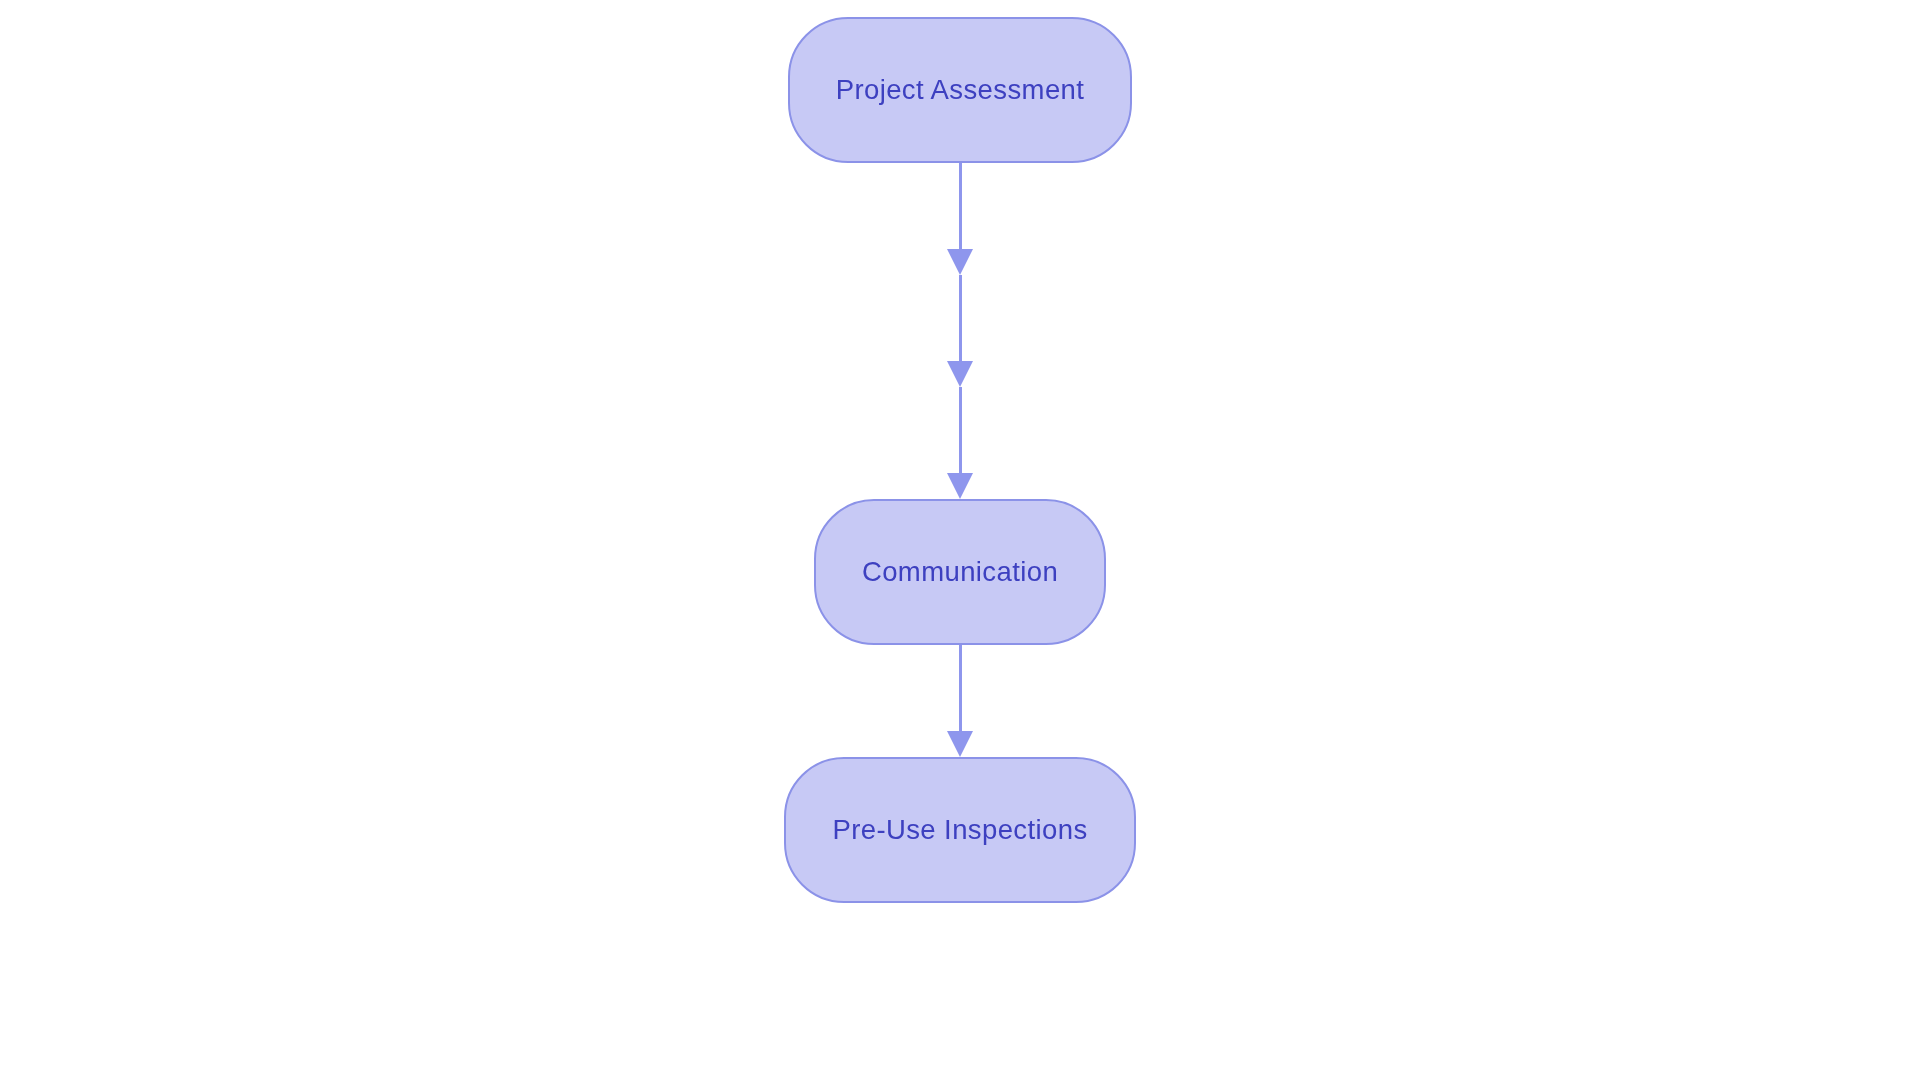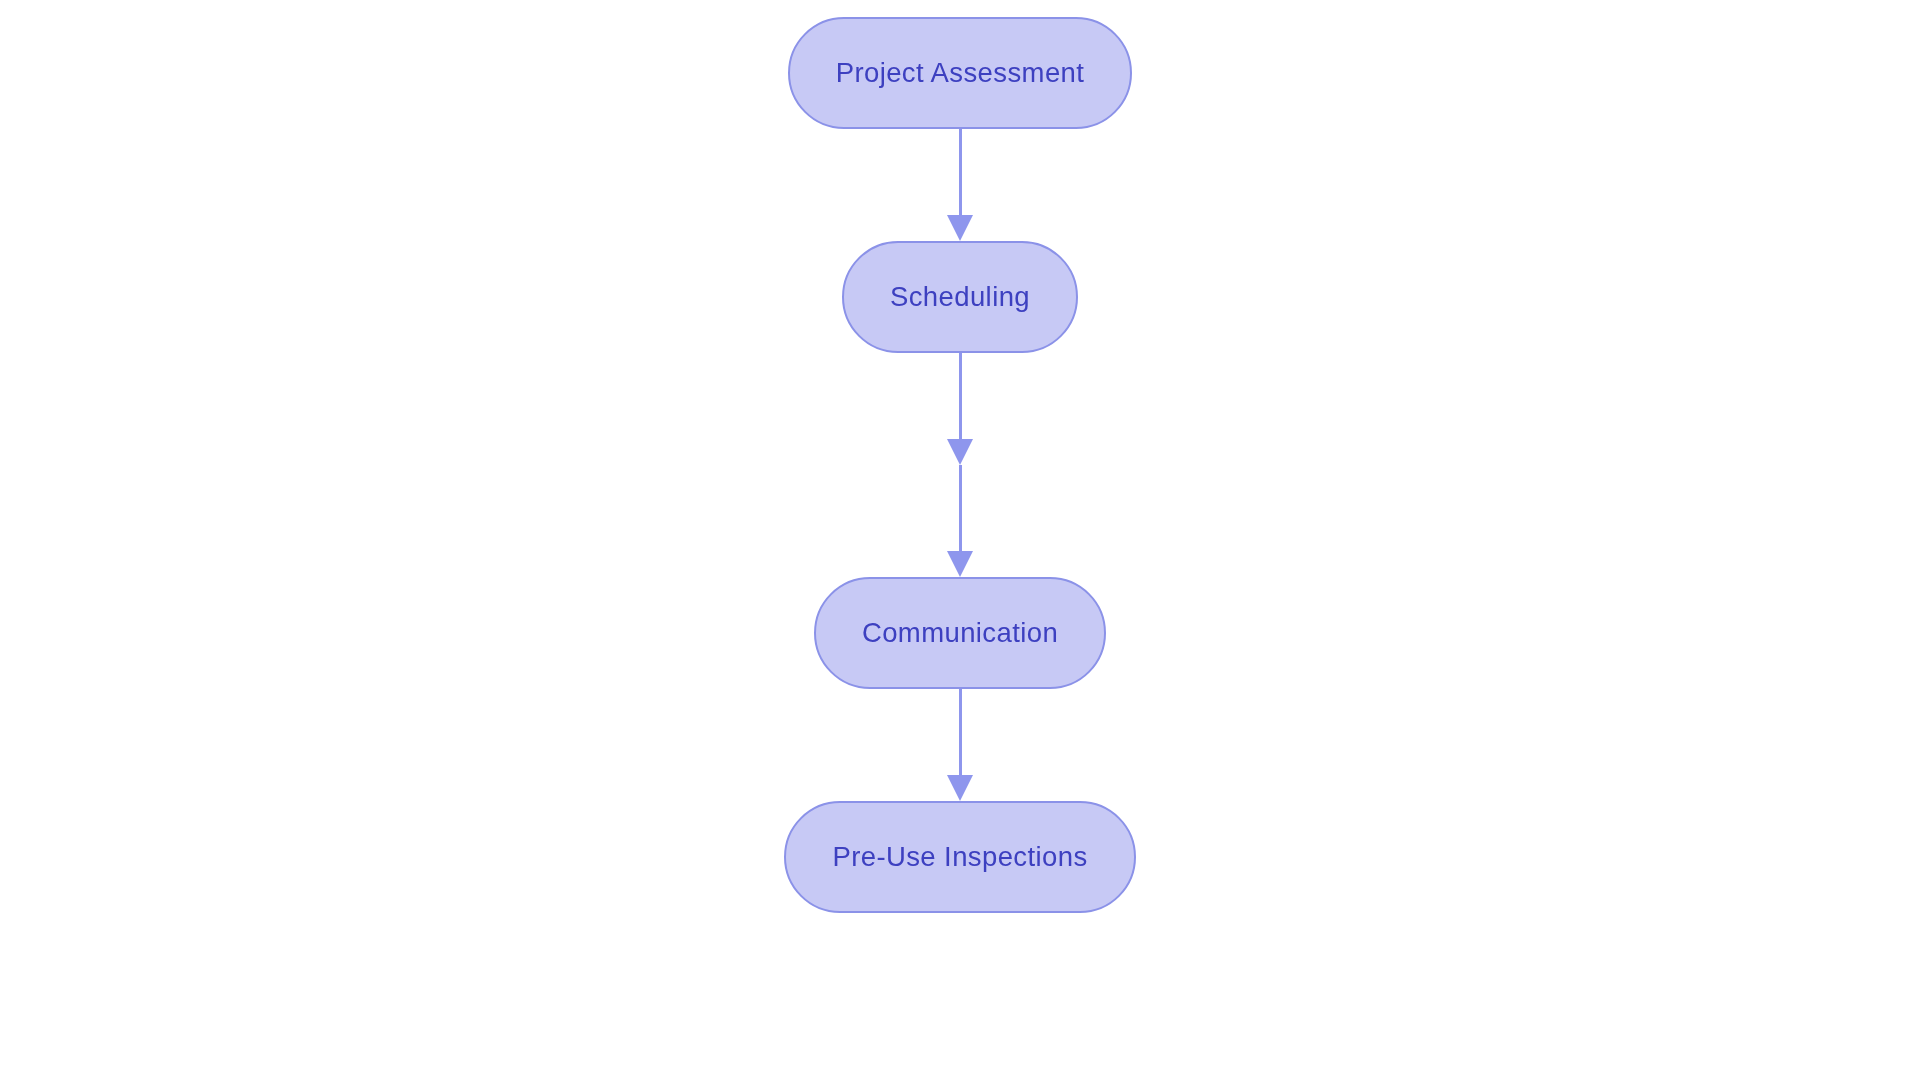--- a/index.html
+++ b/index.html
@@ -14,21 +14,21 @@
   .flowchart {
     position: absolute;
     inset: 0;
     display: flex;
     flex-direction: column;
     align-items: center;
     padding-top: 17px;
     box-sizing: border-box;
   }
   .flow-node {
-    height: 112px;
+    height: 146px;
     box-sizing: border-box;
     padding: 0 46px;
     border-radius: 60px;
     background: var(--node-fill, #C7C9F5);
     border: 2px solid var(--node-border, #8B92E8);
     color: var(--node-text, #3D40C0);
     display: flex;
     align-items: center;
     justify-content: center;
     flex: 0 0 auto;
@@ -69,23 +69,20 @@
 
   <div class="flow-node">
     <span class="label">Project Assessment</span>
   </div>
 
   <div class="connector">
     <div class="line"></div>
     <div class="head"></div>
   </div>
 
-  <div class="flow-node">
-    <span class="label">Scheduling</span>
-  </div>
 
   <div class="connector">
     <div class="line"></div>
     <div class="head"></div>
   </div>
 
 
   <div class="connector">
     <div class="line"></div>
     <div class="head"></div>

